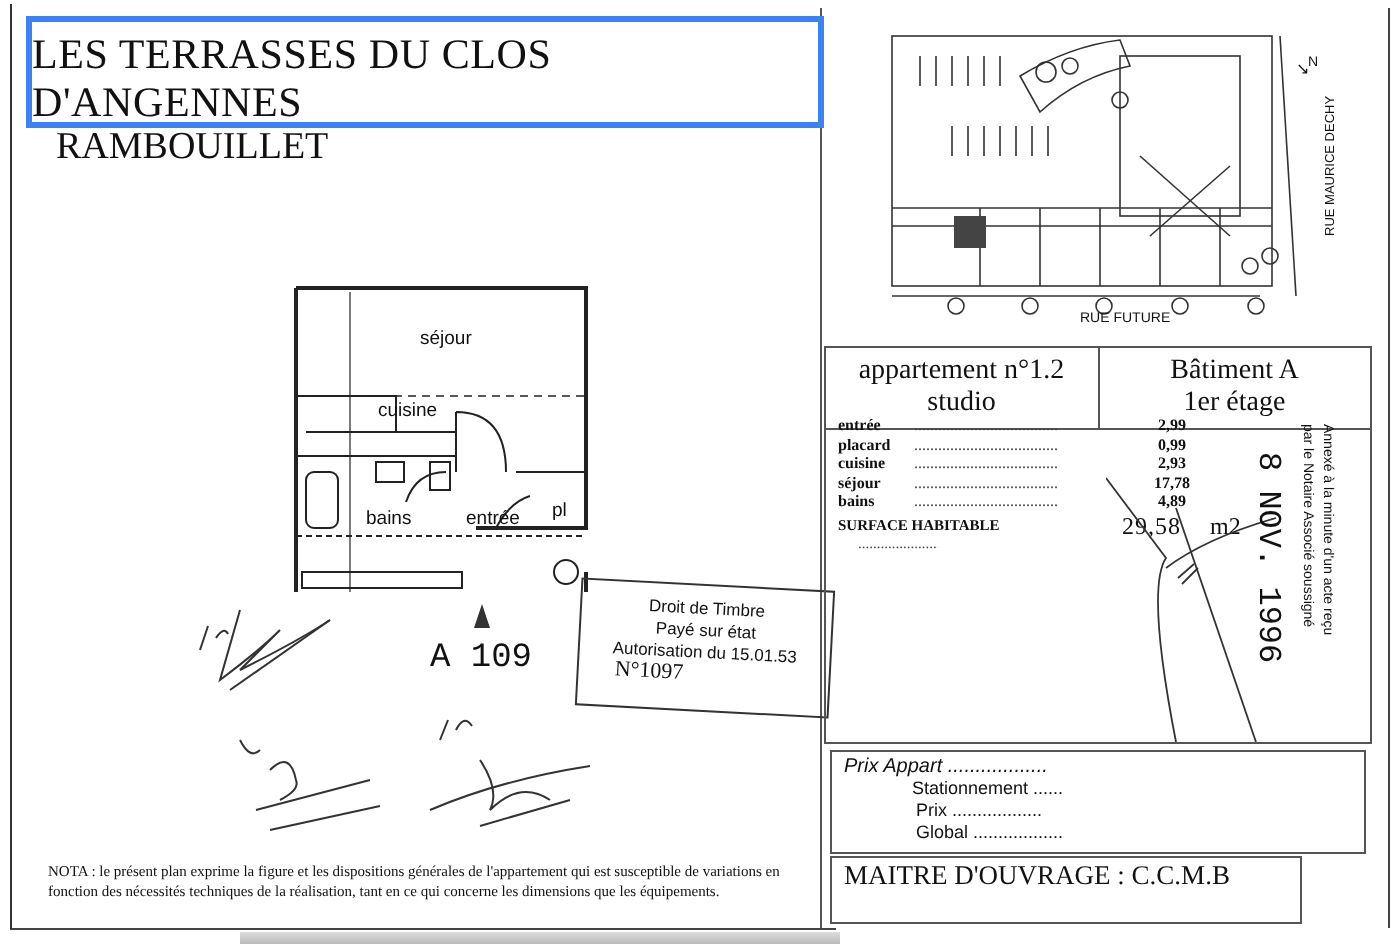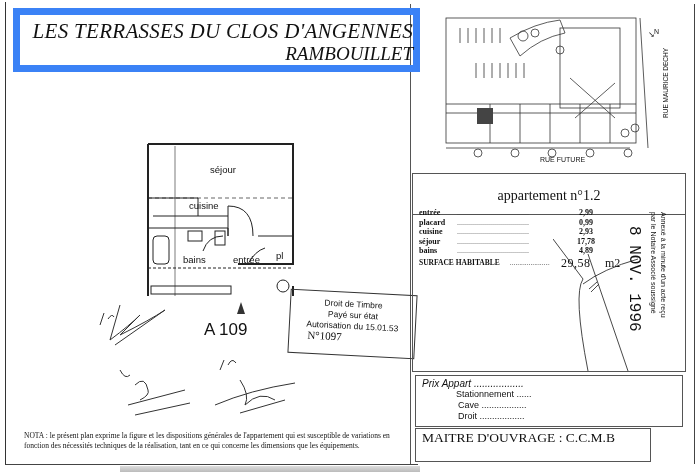--- a/index.html
+++ b/index.html
@@ -1,45 +1,45 @@
 <!DOCTYPE html>
 <html><head>
 <meta charset="utf-8">
 <style>
   html, body { margin:0; padding:0; background:#fff; }
   body { width:700px; height:472px; position:relative; overflow:hidden; font-family:"Liberation Serif", serif; color:#111; }
   .abs { position:absolute; }
   .outer-frame { left:5px; top:2px; width:412px; height:462px; border-left:1px solid #333; border-bottom:1px solid #444; }
   .right-frame { left:410px; top:4px; width:283px; height:460px; border-left:1px solid #555; border-right:1px solid #444; }
-  .title-box { left:13px; top:8px; width:393px; height:50px; border:7px solid #3b82f6; text-align:right;font-style:italic; }
+  .title-box { left:13px; top:8px; width:393px; height:50px; border:3px solid #3b82f6; text-align:left; }
   .title-line1 { font-size:21px; letter-spacing:0.3px; margin-top:4px; line-height:24px; }
   .title-line2 { font-size:19px; line-height:22px; margin-left:12px; }
   .siteplan { left:440px; top:8px; width:248px; height:150px; }
   .info-box { left:412px; top:173px; width:272px; height:197px; border:1px solid #555; }
-  .info-head { display:flex; height:40px; border-bottom:1px solid #555;align-items:center; }
+  .info-head { display:flex; height:40px; border-bottom:1px solid #555; }
   .info-head .cell { flex:1; text-align:center; font-size:14px; line-height:16px; padding-top:4px; }
   .info-head .cell + .cell { border-left:1px solid #555; }
   .rooms { position:absolute; left:6px; top:47px; font-size:8px; font-family:"Liberation Serif", serif; font-weight:bold; }
   .room-row { height:9.5px; display:flex; }
   .room-name { width:38px; }
   .dots { width:80px; overflow:hidden; white-space:nowrap; color:#444; font-weight:normal; }
   .room-val { width:30px; text-align:center; margin-left:34px; }
   .surface { position:absolute; left:6px; top:113px; font-size:7.5px; font-weight:bold; display:flex; }
   .surface .dots { width:40px; margin-left:10px; }
   .surface-val { position:absolute; left:148px; top:110px; font-size:12px; letter-spacing:0.5px; }
   .surface-unit { position:absolute; left:192px; top:110px; font-size:12px; }
   .stamp { position:absolute; left:222px; top:30px; width:38px; height:160px; }
   .stamp-text { position:absolute; transform:rotate(90deg); transform-origin:left top; white-space:nowrap; }
   .price-box { left:415px; top:375px; width:266px; height:50px; border:1px solid #555; font-size:10px; font-family:"Liberation Sans", sans-serif; }
   .price-row { position:absolute; white-space:nowrap; }
   .owner-box { left:415px; top:428px; width:236px; height:34px; border:1px solid #555; font-size:13.5px; line-height:15px; padding-left:6px; box-sizing:border-box; padding-top:1px; }
   .nota { left:24px; top:431px; width:380px; font-size:7.5px; line-height:10px; font-family:Liberation Serif, serif; }
   .timbre { left:289px; top:292px; width:125px; height:62px; border:1px solid #333; transform:rotate(3deg); font-family:"Liberation Sans", sans-serif; font-size:8.5px; text-align:center; }
   .timbre div { line-height:11px; }
-  .ref-label { left:204px; top:320px; font-family:Liberation Sans, sans-serif; font-size:17px; }
+  .ref-label { left:215px; top:320px; font-family:Liberation Mono, monospace; font-size:17px; }
   .scan-edge { left:120px; top:466px; width:300px; height:6px; background:linear-gradient(#ddd,#bbb); }
   .rooms-plan { left:143px; top:136px; width:155px; height:160px; }
   .plan-label { position:absolute; font-family:"Liberation Sans", sans-serif; font-size:9.5px; }
 </style>
 </head>
 <body>
 
 <div class="abs outer-frame"></div>
 <div class="abs right-frame"></div>
 
@@ -138,21 +138,26 @@
   <div style="margin-top:6px;">Droit de Timbre</div>
   <div>Payé sur état</div>
   <div>Autorisation du 15.01.53</div>
   <div style="font-family:'Liberation Serif',serif;font-size:11px;text-align:left;padding-left:18px;">N°1097</div>
 </div>
 
 <div class="abs info-box">
   <div class="info-head">
     <div class="cell">
       <div>appartement n°1.2</div>
+      <div>studio</div>
     </div>
+    <div class="cell">
+      <div>Bâtiment A</div>
+      <div>1er étage</div>
+    </div>
   </div>
   <div class="rooms" style="top:34px;">
     <div class="room-row">
         <span class="room-name">entrée</span>
         <span class="dots">....................................</span>
         <span class="room-val">2,99</span>
       </div>
     <div class="room-row">
         <span class="room-name">placard</span>
         <span class="dots">....................................</span>
@@ -167,21 +172,21 @@
         <span class="room-name">séjour</span>
         <span class="dots">....................................</span>
         <span class="room-val">17,78</span>
       </div>
     <div class="room-row">
         <span class="room-name">bains</span>
         <span class="dots">....................................</span>
         <span class="room-val">4,89</span>
       </div>
   </div>
-  <div class="surface" style="top:84px;">
+  <div class="surface" style="top:84px;flex-direction:column;">
     <span>SURFACE HABITABLE</span>
     <span class="dots">....................................</span>
   </div>
   <div class="surface-val" style="top:82px;">29,58</div>
   <div class="surface-unit" style="top:82px;">m2</div>
 
   <svg class="abs" style="left:140px;top:60px;" width="100" height="137">
     <g stroke="#333" stroke-width="0.9" fill="none">
       <path d="M0 5 L30 45 Q20 60 35 137"></path>
       <path d="M35 20 L75 137"></path>
@@ -193,22 +198,22 @@
   <div class="stamp" style="left:210px;top:38px;">
     <div class="stamp-text" style="left:20px;top:14px;font-family:'Liberation Mono',monospace;font-size:16px;">8 NOV. 1996</div>
     <div class="stamp-text" style="left:44px;top:0px;font-size:7px;font-family:'Liberation Sans',sans-serif;">Annexé à la minute d'un acte reçu</div>
     <div class="stamp-text" style="left:34px;top:0px;font-size:7px;font-family:'Liberation Sans',sans-serif;">par le Notaire Associé soussigné</div>
   </div>
 </div>
 
 <div class="abs price-box">
   <div class="price-row" style="left:6px;top:2px;font-style:italic;"><span>Prix Appart</span> <span>..................</span></div>
   <div class="price-row" style="left:40px;top:13px;font-size:9px;"><span>Stationnement</span> ......</div>
-  <div class="price-row" style="left:42px;top:24px;font-size:9px;"><span>Cave</span> <span>..................</span></div>
-  <div class="price-row" style="left:42px;top:35px;font-size:9px;"><span>Droit</span> <span>..................</span></div>
+  <div class="price-row" style="left:42px;top:24px;font-size:9px;"><span>Prix</span> <span>..................</span></div>
+  <div class="price-row" style="left:42px;top:35px;font-size:9px;"><span>Global</span> <span>..................</span></div>
 </div>
 
 <div class="abs owner-box">
   <div>MAITRE D'OUVRAGE : C.C.M.B</div>
 </div>
 
 <div class="abs nota">NOTA : le présent plan exprime la figure et les dispositions générales de l'appartement qui est susceptible de variations en fonction des nécessités techniques de la réalisation, tant en ce qui concerne les dimensions que les équipements.</div>
 
 <div class="abs scan-edge"></div>
 

